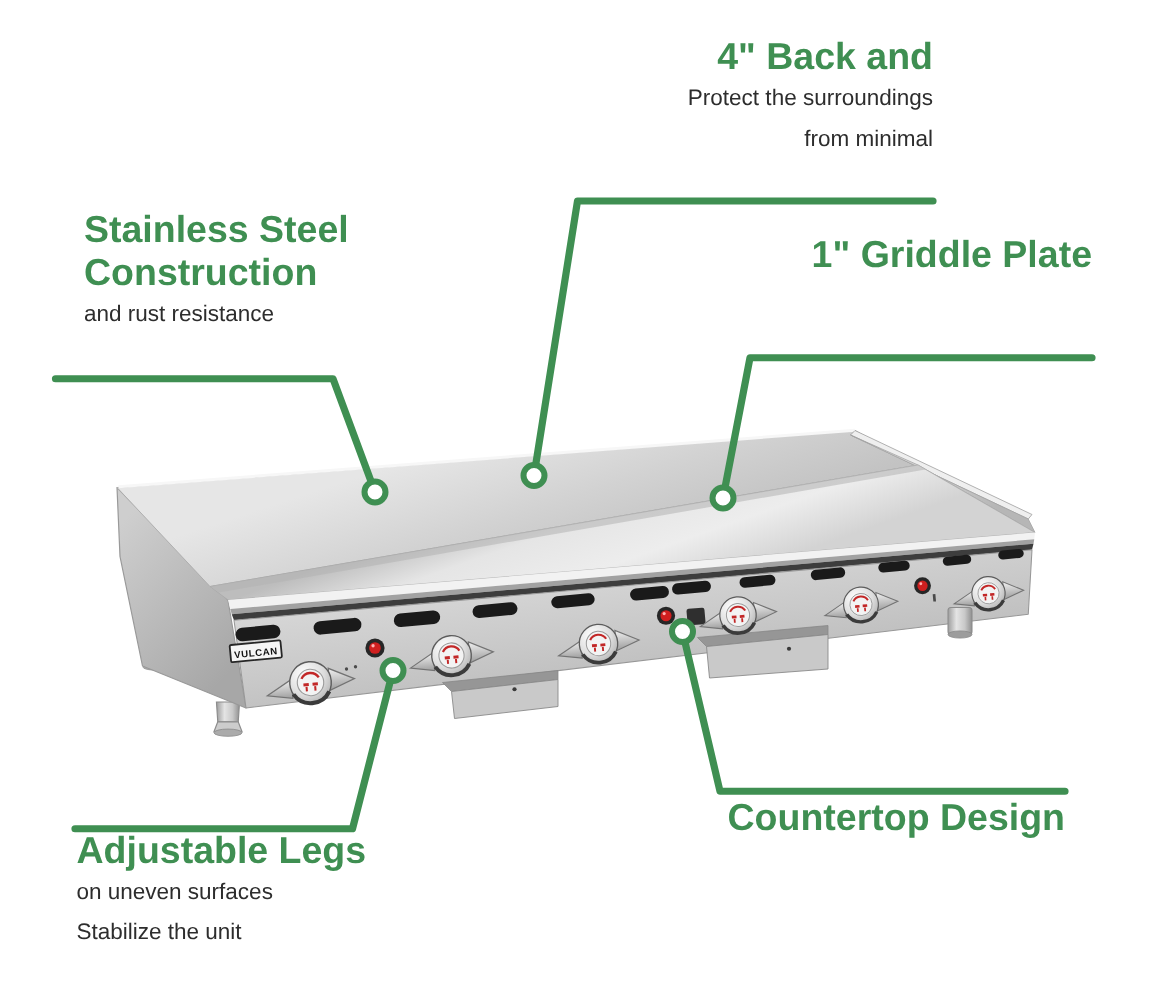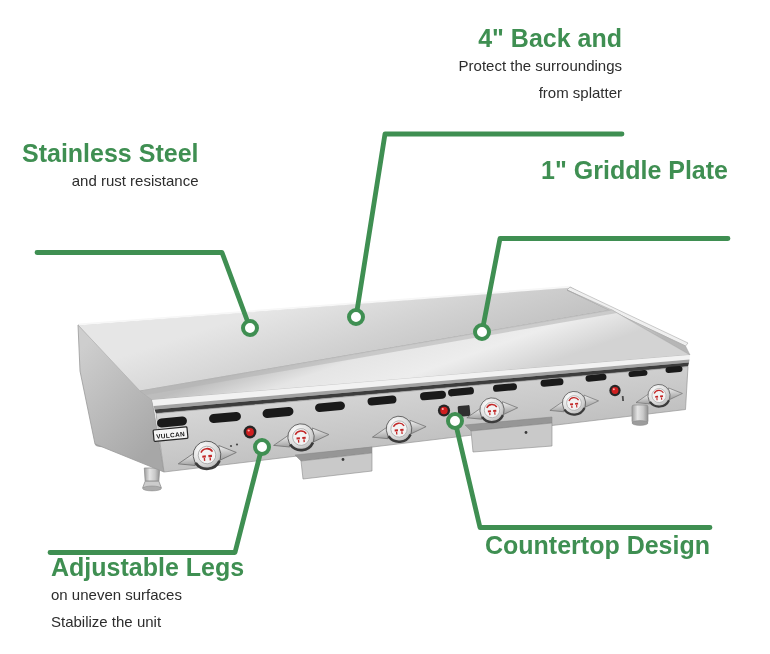--- a/index.html
+++ b/index.html
@@ -4,21 +4,21 @@
 <style>
   html,body{margin:0;padding:0;background:#ffffff;}
   .stage{position:relative;width:770px;height:654px;background:#fff;overflow:hidden;
          font-family:"Liberation Sans",sans-serif;}
   .stage svg{position:absolute;left:0;top:0;}
   .callout{position:absolute;}
   .co-title{font-size:25px;line-height:29px;font-weight:bold;color:#3f8f52;}
   .co-desc{font-size:15px;line-height:26.5px;color:#2d2d2d;}
   .line{display:block;}
   .ta-right{text-align:right;}
-  .co-stainless{left:22px;top:139px;text-align:right;}
+  .co-stainless{left:56px;top:139px;}
   .co-splashes{right:148px;top:24px;}
   .co-plate{right:42px;top:156px;}
   .co-legs{left:51px;top:553px;}
   .co-counter{right:60px;top:531px;}
 </style>
 </head>
 <body>
 
 <div class="stage">
 
@@ -182,33 +182,34 @@
       <circle cx="356" cy="317" r="7"></circle>
       <circle cx="482" cy="332" r="7"></circle>
       <circle cx="262" cy="447" r="7"></circle>
       <circle cx="455" cy="421" r="7"></circle>
     </g>
   </svg>
 
   <div class="callout co-stainless">
     <div class="co-title">
       <span class="line">Stainless Steel</span>
+      <span class="line">Construction</span>
     </div>
     <div class="co-desc">
       <span class="line">and rust resistance</span>
     </div>
   </div>
 
   <div class="callout co-splashes ta-right">
     <div class="co-title">
       <span class="line">4" Back and</span>
     </div>
     <div class="co-desc">
       <span class="line">Protect the surroundings</span>
-      <span class="line">from splatter</span>
+      <span class="line">from minimal</span>
     </div>
   </div>
 
   <div class="callout co-plate ta-right">
     <div class="co-title">
       <span class="line">1" Griddle Plate</span>
     </div>
   </div>
 
   <div class="callout co-legs">

